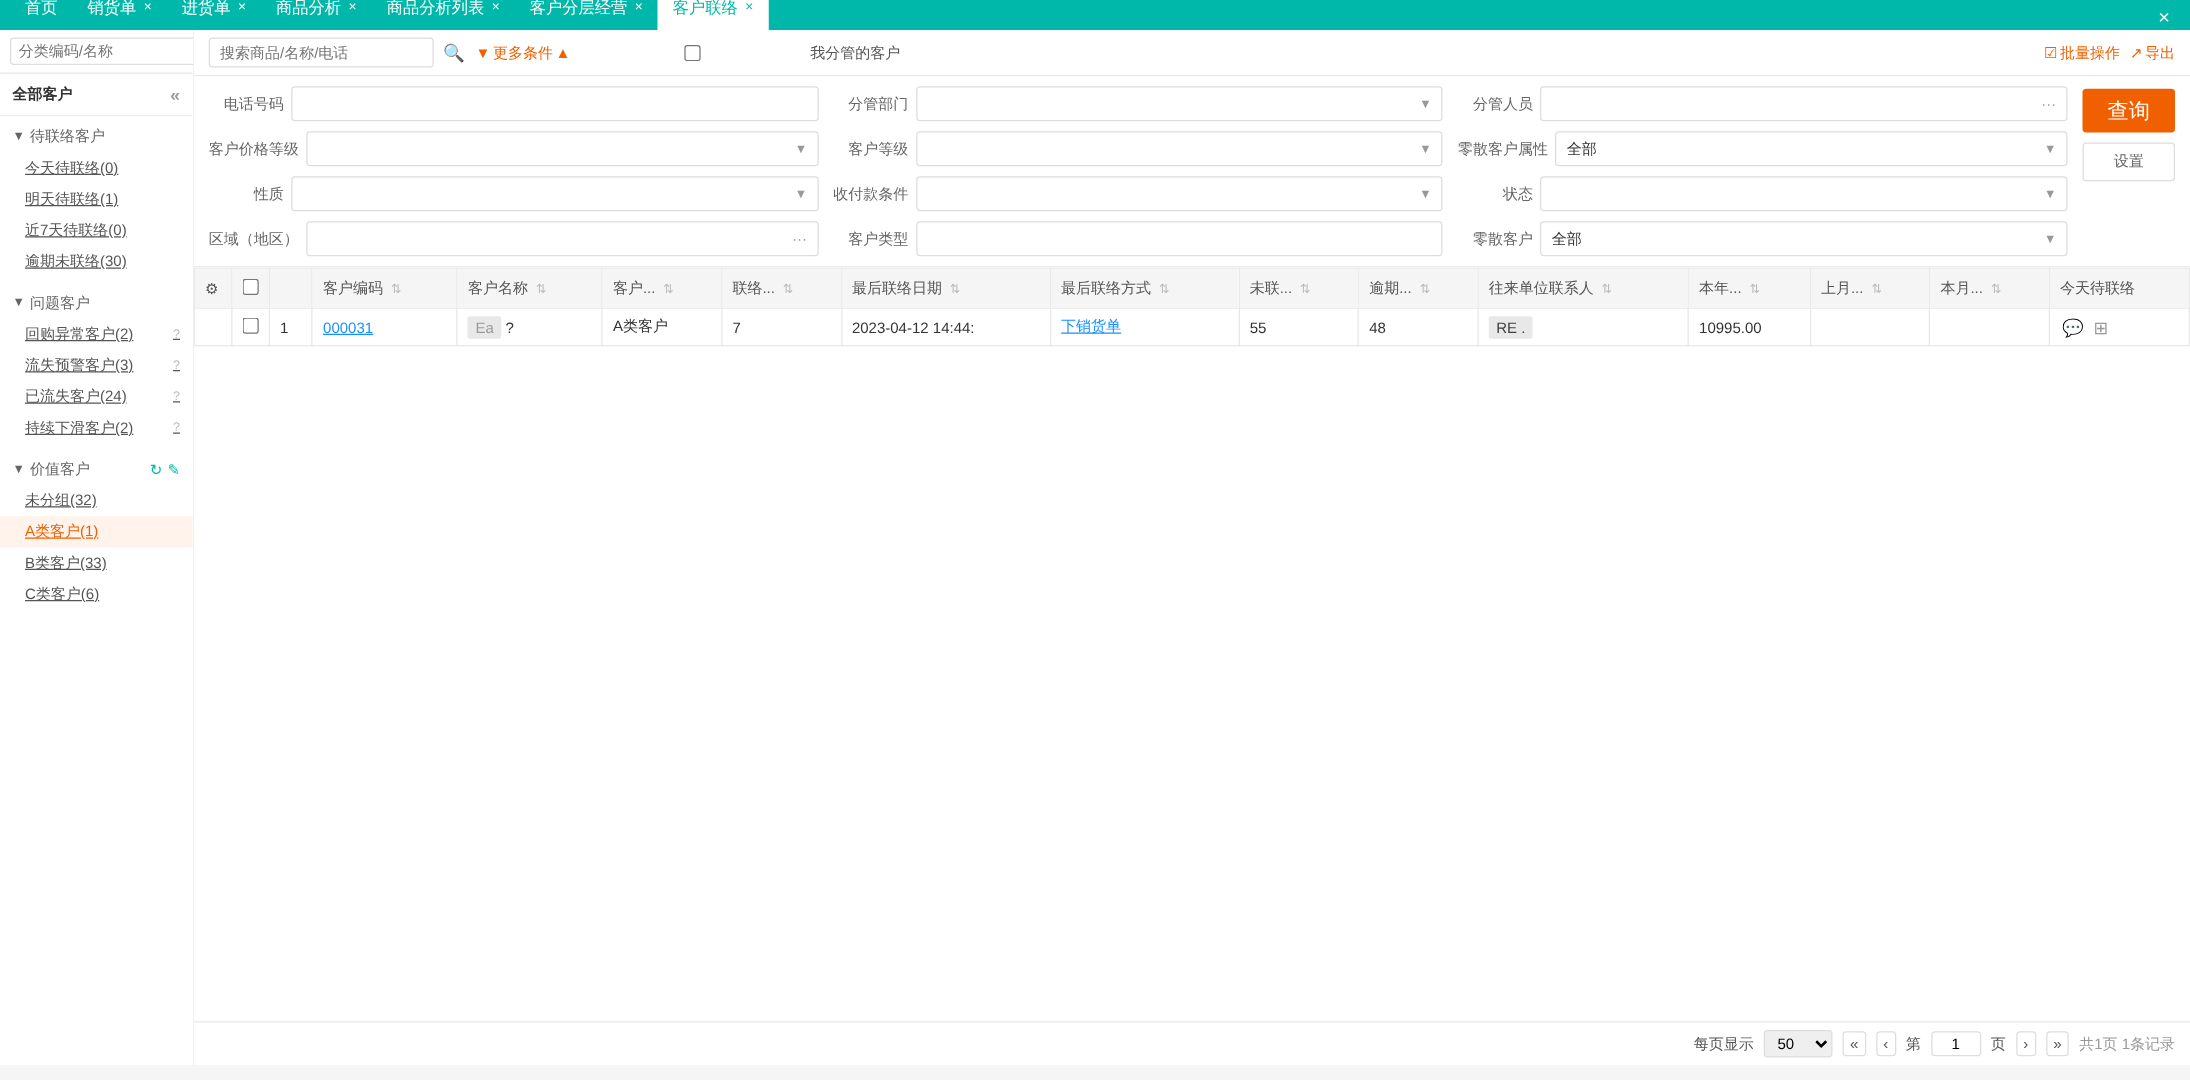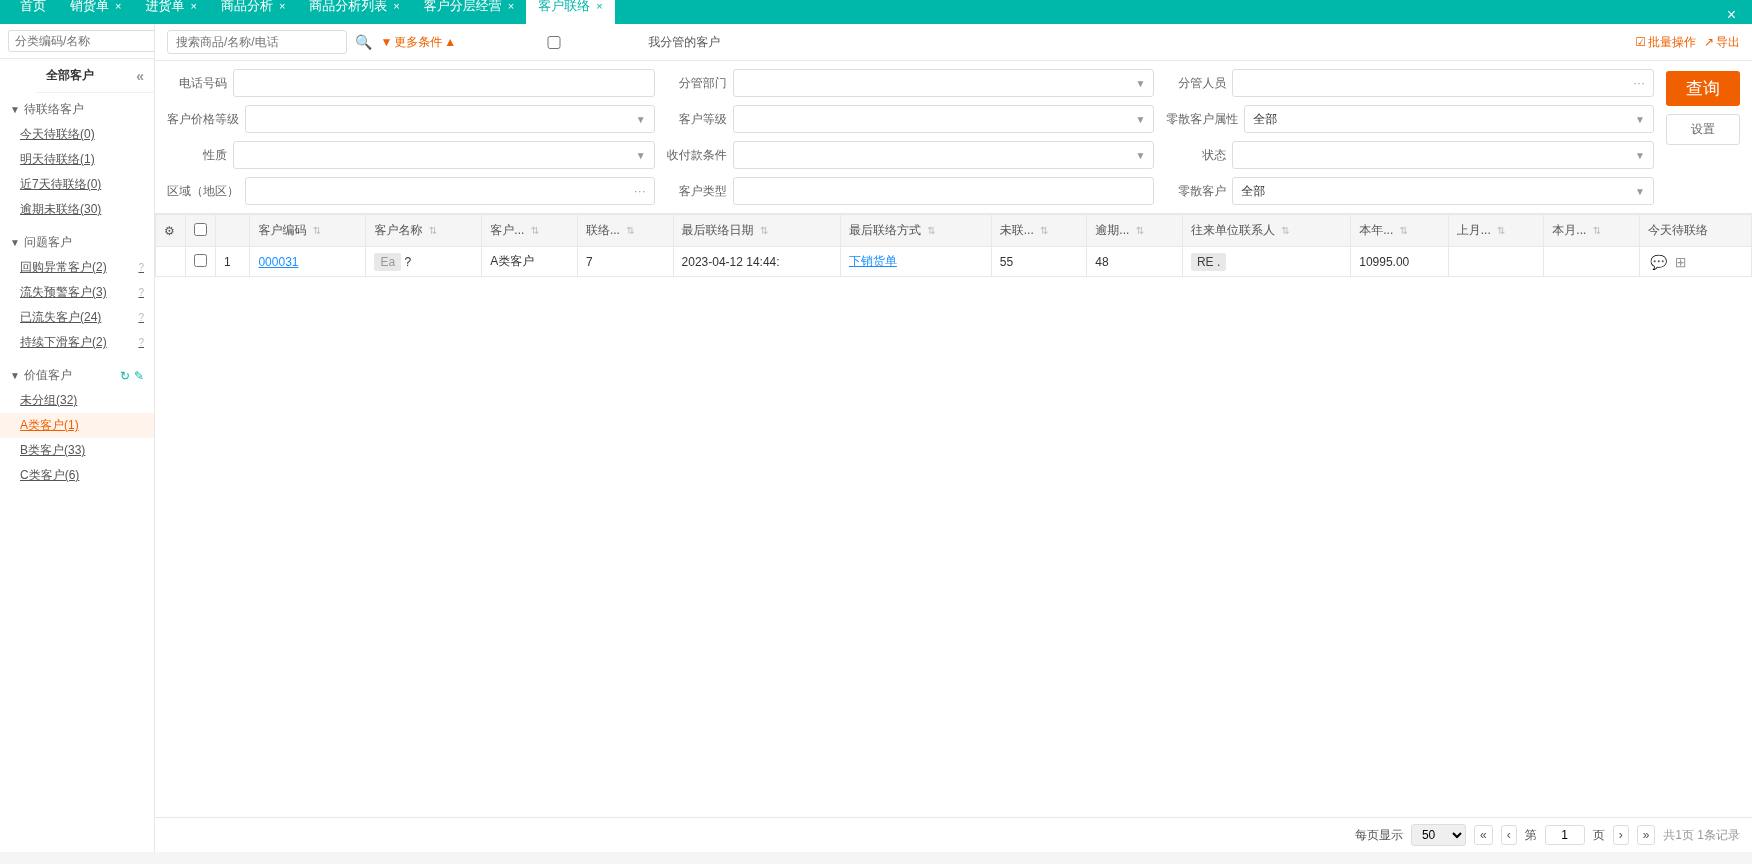--- a/index.html
+++ b/index.html
@@ -12,21 +12,21 @@
     .top-nav .nav-item .close-x { margin-left: 6px; color: inherit; font-size: 11px; }
     .top-nav .nav-close-btn { margin-left: auto; color: #fff; cursor: pointer; font-size: 16px; padding: 0 8px; }
 
     
     .main-layout { display: flex; height: calc(100vh - 36px); }
 
     
     .sidebar { width: 155px; background: #fff; border-right: 1px solid #e8e8e8; display: flex; flex-direction: column; overflow-y: auto; flex-shrink: 0; }
     .sidebar-search { display: flex; align-items: center; padding: 6px 8px; border-bottom: 1px solid #e8e8e8; }
     .sidebar-search input { flex: 1; border: 1px solid #ddd; border-radius: 3px; padding: 3px 6px; font-size: 12px; outline: none; }
-    .sidebar-all-header { display: flex; align-items: center; justify-content: space-between; padding: 8px 10px; font-weight: bold; color: #333; border-bottom: 1px solid #f0f0f0; margin-left: 36px; }
+    .sidebar-all-header { display: flex; align-items: center; justify-content: space-between; padding: 8px 10px; font-weight: bold; color: #333; border-bottom: 1px solid #f0f0f0; }
     .sidebar-all-header .collapse-btn { cursor: pointer; color: #999; font-size: 14px; }
     .sidebar-section { padding: 4px 0; }
     .sidebar-section-title { display: flex; align-items: center; padding: 4px 10px; color: #666; font-size: 12px; cursor: pointer; }
     .sidebar-section-title .arrow { margin-right: 4px; font-size: 10px; }
     .sidebar-item { padding: 4px 10px 4px 20px; cursor: pointer; color: #555; font-size: 12px; white-space: nowrap; display: flex; align-items: center; justify-content: space-between; text-decoration: underline; }
     .sidebar-item.active { background: #fff3eb; color: #f06000; }
     .sidebar-item .item-help { color: #bbb; font-size: 10px; margin-left: 3px; }
 
     
     .content-area { flex: 1; display: flex; flex-direction: column; overflow: hidden; background: #f5f5f5; }

